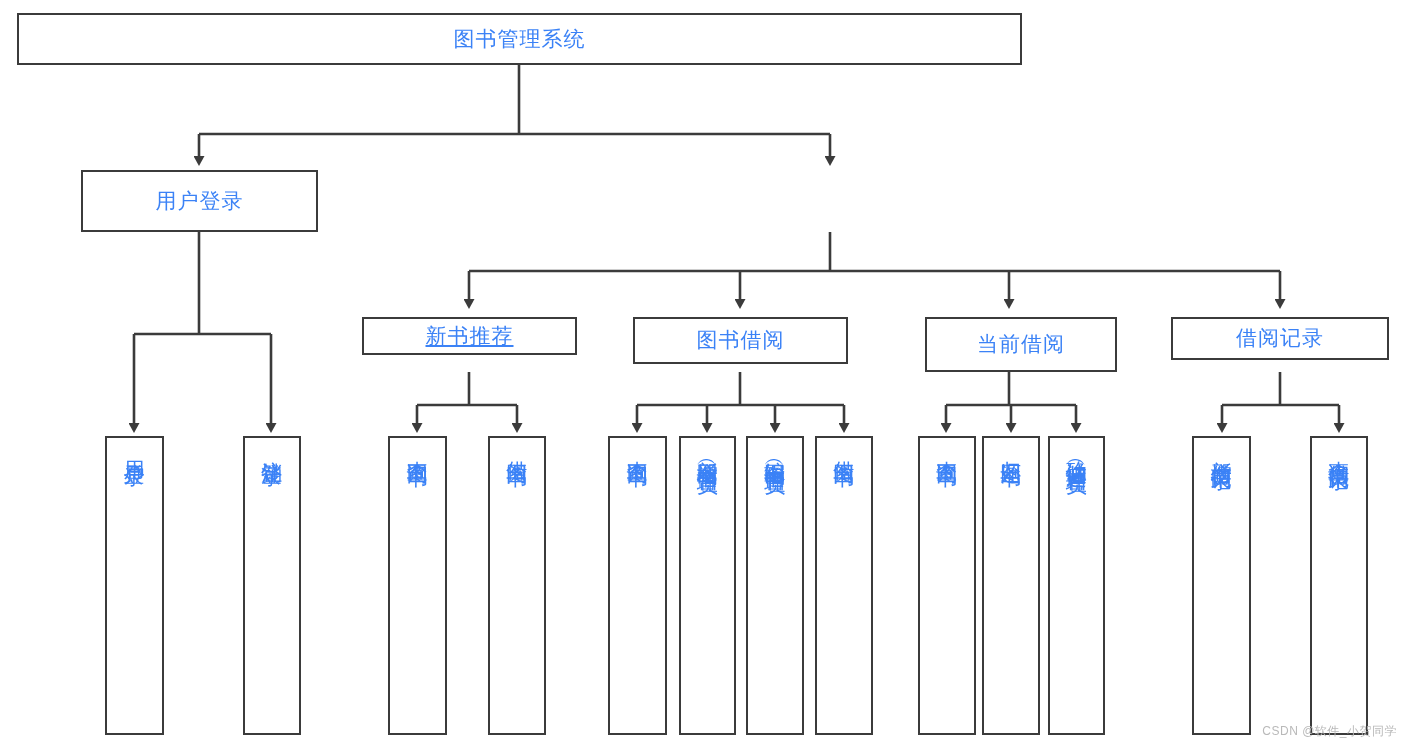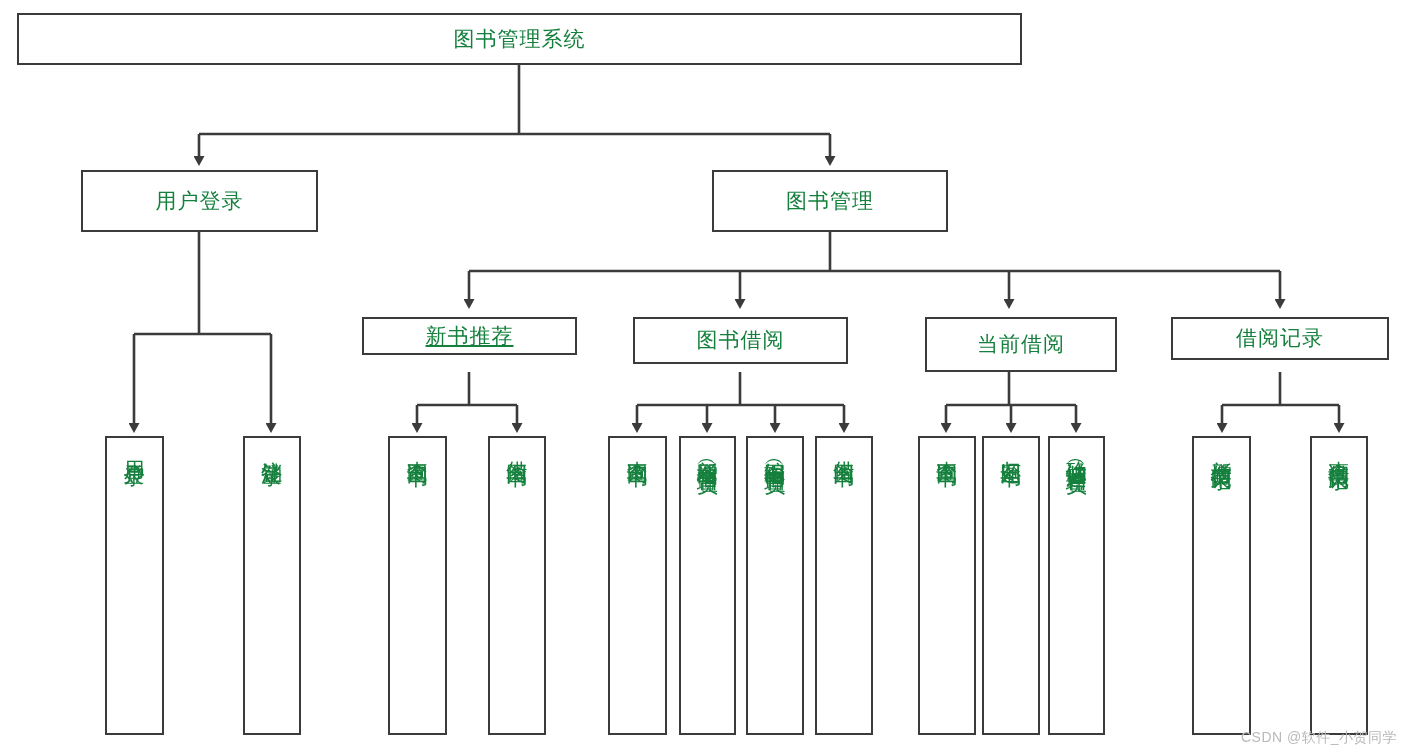--- a/index.html
+++ b/index.html
@@ -27,21 +27,21 @@
     pointer-events: none;
   }
   .node {
     position: absolute;
     box-sizing: border-box;
     background: #ffffff;
     border: 2px solid #3b3b3b;
     display: flex;
     align-items: center;
     justify-content: center;
-    color: #15803d;
+    color: #3b82f6;
     z-index: 2;
   }
   .node-label {
     display: block;
     text-align: center;
     line-height: 1.18;
     white-space: nowrap;
   }
   
   .node.horiz .node-label {
@@ -62,22 +62,22 @@
     text-orientation: upright;
     font-size: 21px;
     line-height: 1.12;
     letter-spacing: 2px;
     white-space: normal;
     max-height: 288px;
   }
   .watermark {
     position: absolute;
     right: 8px;
-    bottom: 0;
-    font-size: 14px;
+    bottom: 7px;
+    font-size: 12px;
     color: #b9b9b9;
     letter-spacing: 0.5px;
     z-index: 5;
     white-space: nowrap;
   }
 </style>
 </head>
 <body>
 
 <div id="canvas">
@@ -135,23 +135,20 @@
   </svg>
 
   <div class="node root horiz" style="left:17px; top:13px; width:1005px; height:52px;">
     <span class="node-label">图书管理系统</span>
   </div>
 
   <div class="node horiz" style="left:81px; top:170px; width:237px; height:62px;">
     <span class="node-label">用户登录</span>
   </div>
 
-  <div class="node horiz" style="left:712px; top:170px; width:236px; height:62px;">
-    <span class="node-label">图书管理</span>
-  </div>
 
   <div class="node horiz" style="left:362px; top:317px; width:215px; height:38px;text-decoration:underline;">
     <span class="node-label">新书推荐</span>
   </div>
 
   <div class="node horiz" style="left:633px; top:317px; width:215px; height:47px;">
     <span class="node-label">图书借阅</span>
   </div>
 
   <div class="node horiz" style="left:901px; top:317px; width:192px; height:55px;margin-left:24px;">

